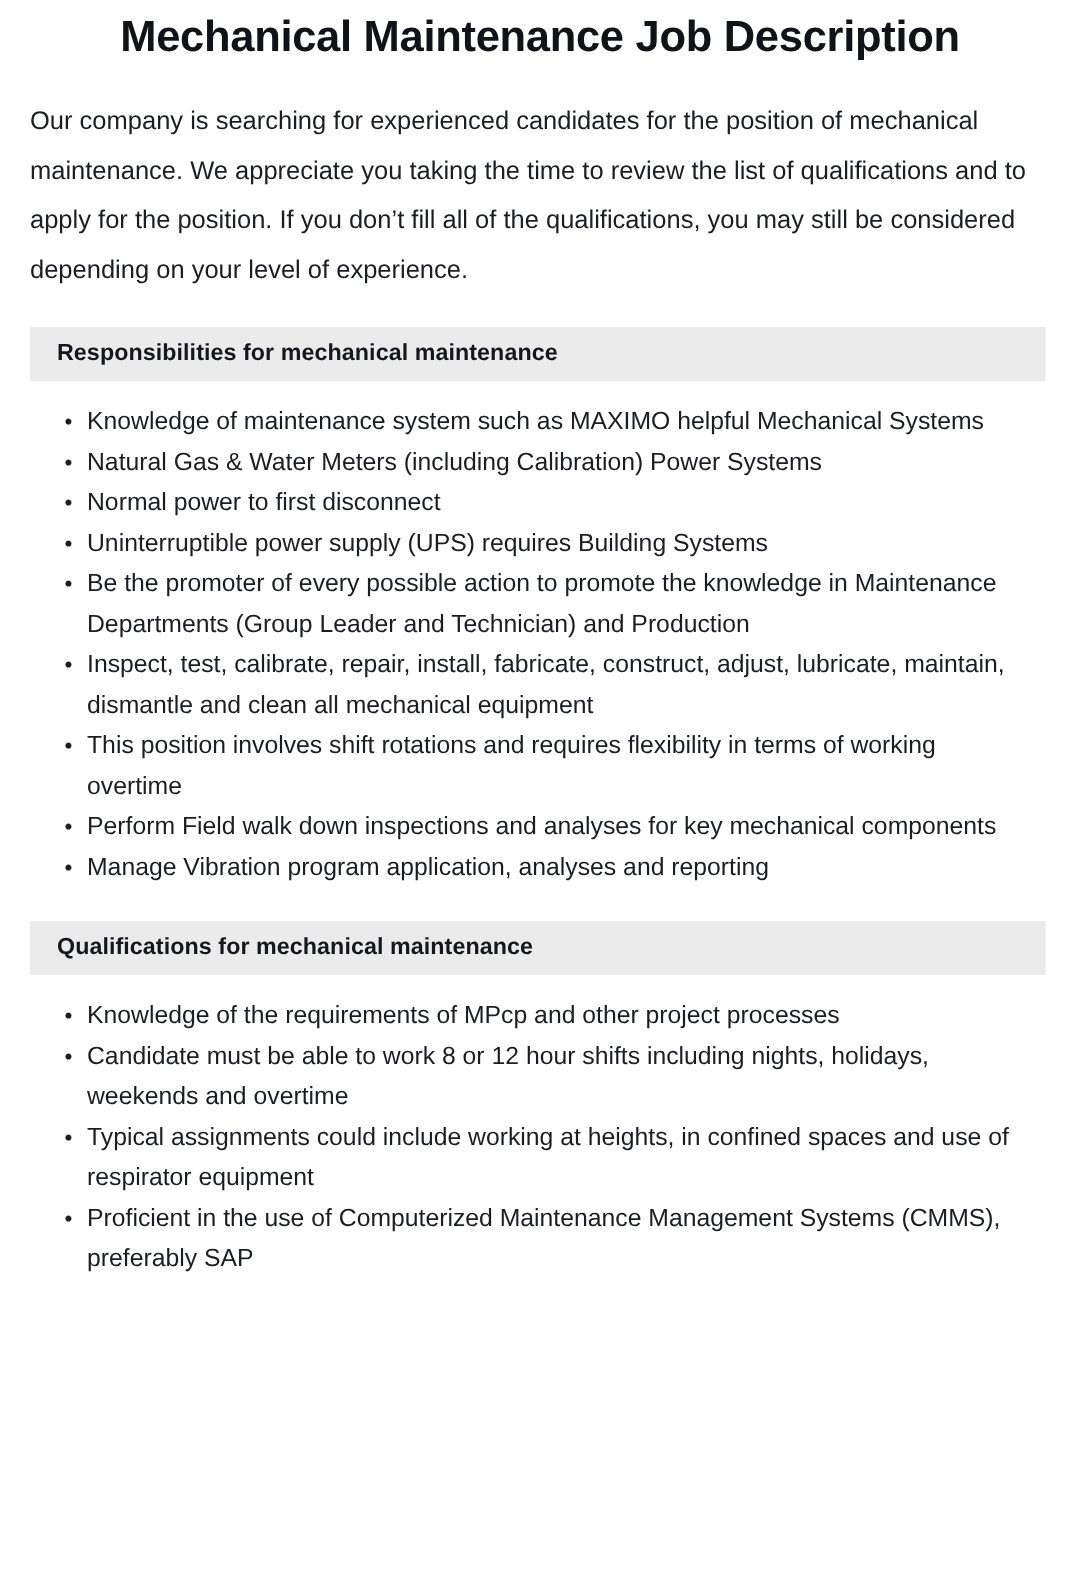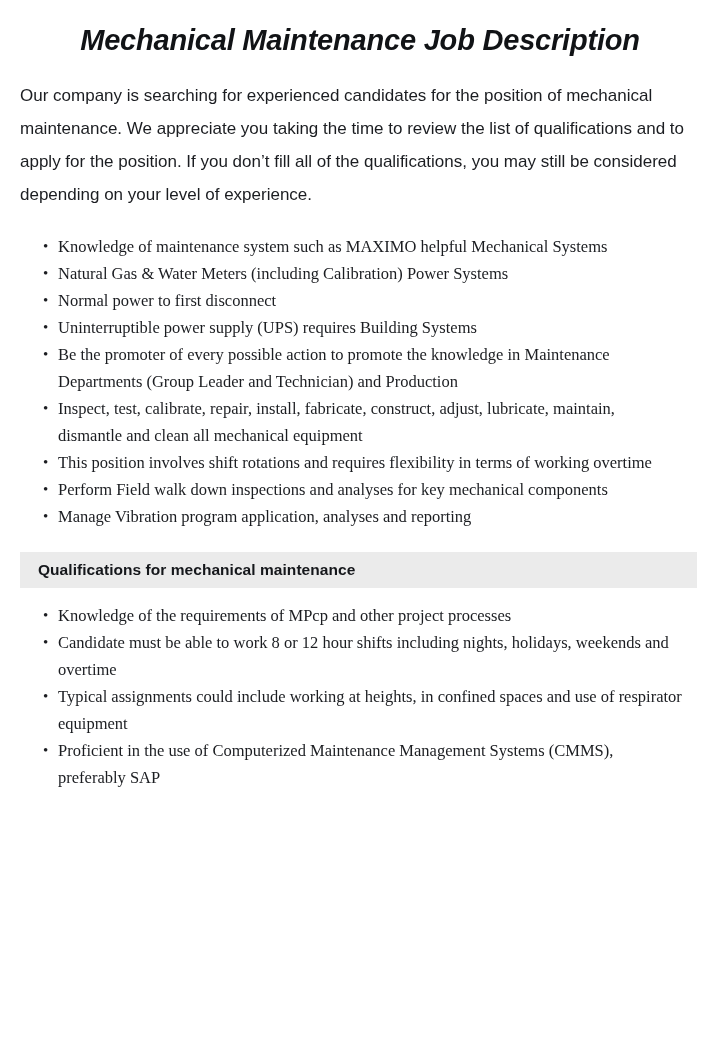--- a/index.html
+++ b/index.html
@@ -19,24 +19,23 @@
     width: 720px;
     box-sizing: border-box;
     padding: 0;
   }
   .doc-title {
     font-size: 29px;
     font-weight: bold;
     letter-spacing: -0.2px;
     text-align: center;
     color: #111316;
-    margin: 21px 0 0 0;
+    margin: 6px 0 0 0;
     padding: 0 16px;
     line-height: 38px;
-    font-style: italic;
   }
   .intro {
     margin: 20px 20px 0 20px;
     font-size: 17px;
     line-height: 33px;
     color: #1b1d21;
     max-width: 678px;
   }
   .section {
     margin-top: 22px;
@@ -53,21 +52,20 @@
   .section-header-label {
     font-size: 15.5px;
     font-weight: bold;
     color: #15171b;
     letter-spacing: 0.05px;
   }
   ul.bullet-list {
     list-style: none;
     margin: 14px 16px 0 0;
     padding: 0 22px 0 43px;
-    font-family: Liberation Serif, serif;
   }
   ul.bullet-list > li {
     position: relative;
     font-size: 16.5px;
     line-height: 27px;
     color: #1b1d21;
     padding-left: 15px;
     margin-bottom: 0px;
   }
   ul.bullet-list > li::before {
@@ -83,20 +81,23 @@
 </head>
 <body>
 
 <div class="page">
 
   <h1 class="doc-title">Mechanical Maintenance Job Description</h1>
 
   <p class="intro">Our company is searching for experienced candidates for the position of mechanical maintenance. We appreciate you taking the time to review the list of qualifications and to apply for the position. If you don’t fill all of the qualifications, you may still be considered depending on your level of experience.</p>
 
   <div class="section">
+    <div class="section-header">
+      <span class="section-header-label">Responsibilities for mechanical maintenance</span>
+    </div>
     <ul class="bullet-list">
       <li>Knowledge of maintenance system such as MAXIMO helpful Mechanical Systems</li>
       <li>Natural Gas &amp; Water Meters (including Calibration) Power Systems</li>
       <li>Normal power to first disconnect</li>
       <li>Uninterruptible power supply (UPS) requires Building Systems</li>
       <li>Be the promoter of every possible action to promote the knowledge in Maintenance Departments (Group Leader and Technician) and Production</li>
       <li>Inspect, test, calibrate, repair, install, fabricate, construct, adjust, lubricate, maintain, dismantle and clean all mechanical equipment</li>
       <li>This position involves shift rotations and requires flexibility in terms of working overtime</li>
       <li>Perform Field walk down inspections and analyses for key mechanical components</li>
       <li>Manage Vibration program application, analyses and reporting</li>

